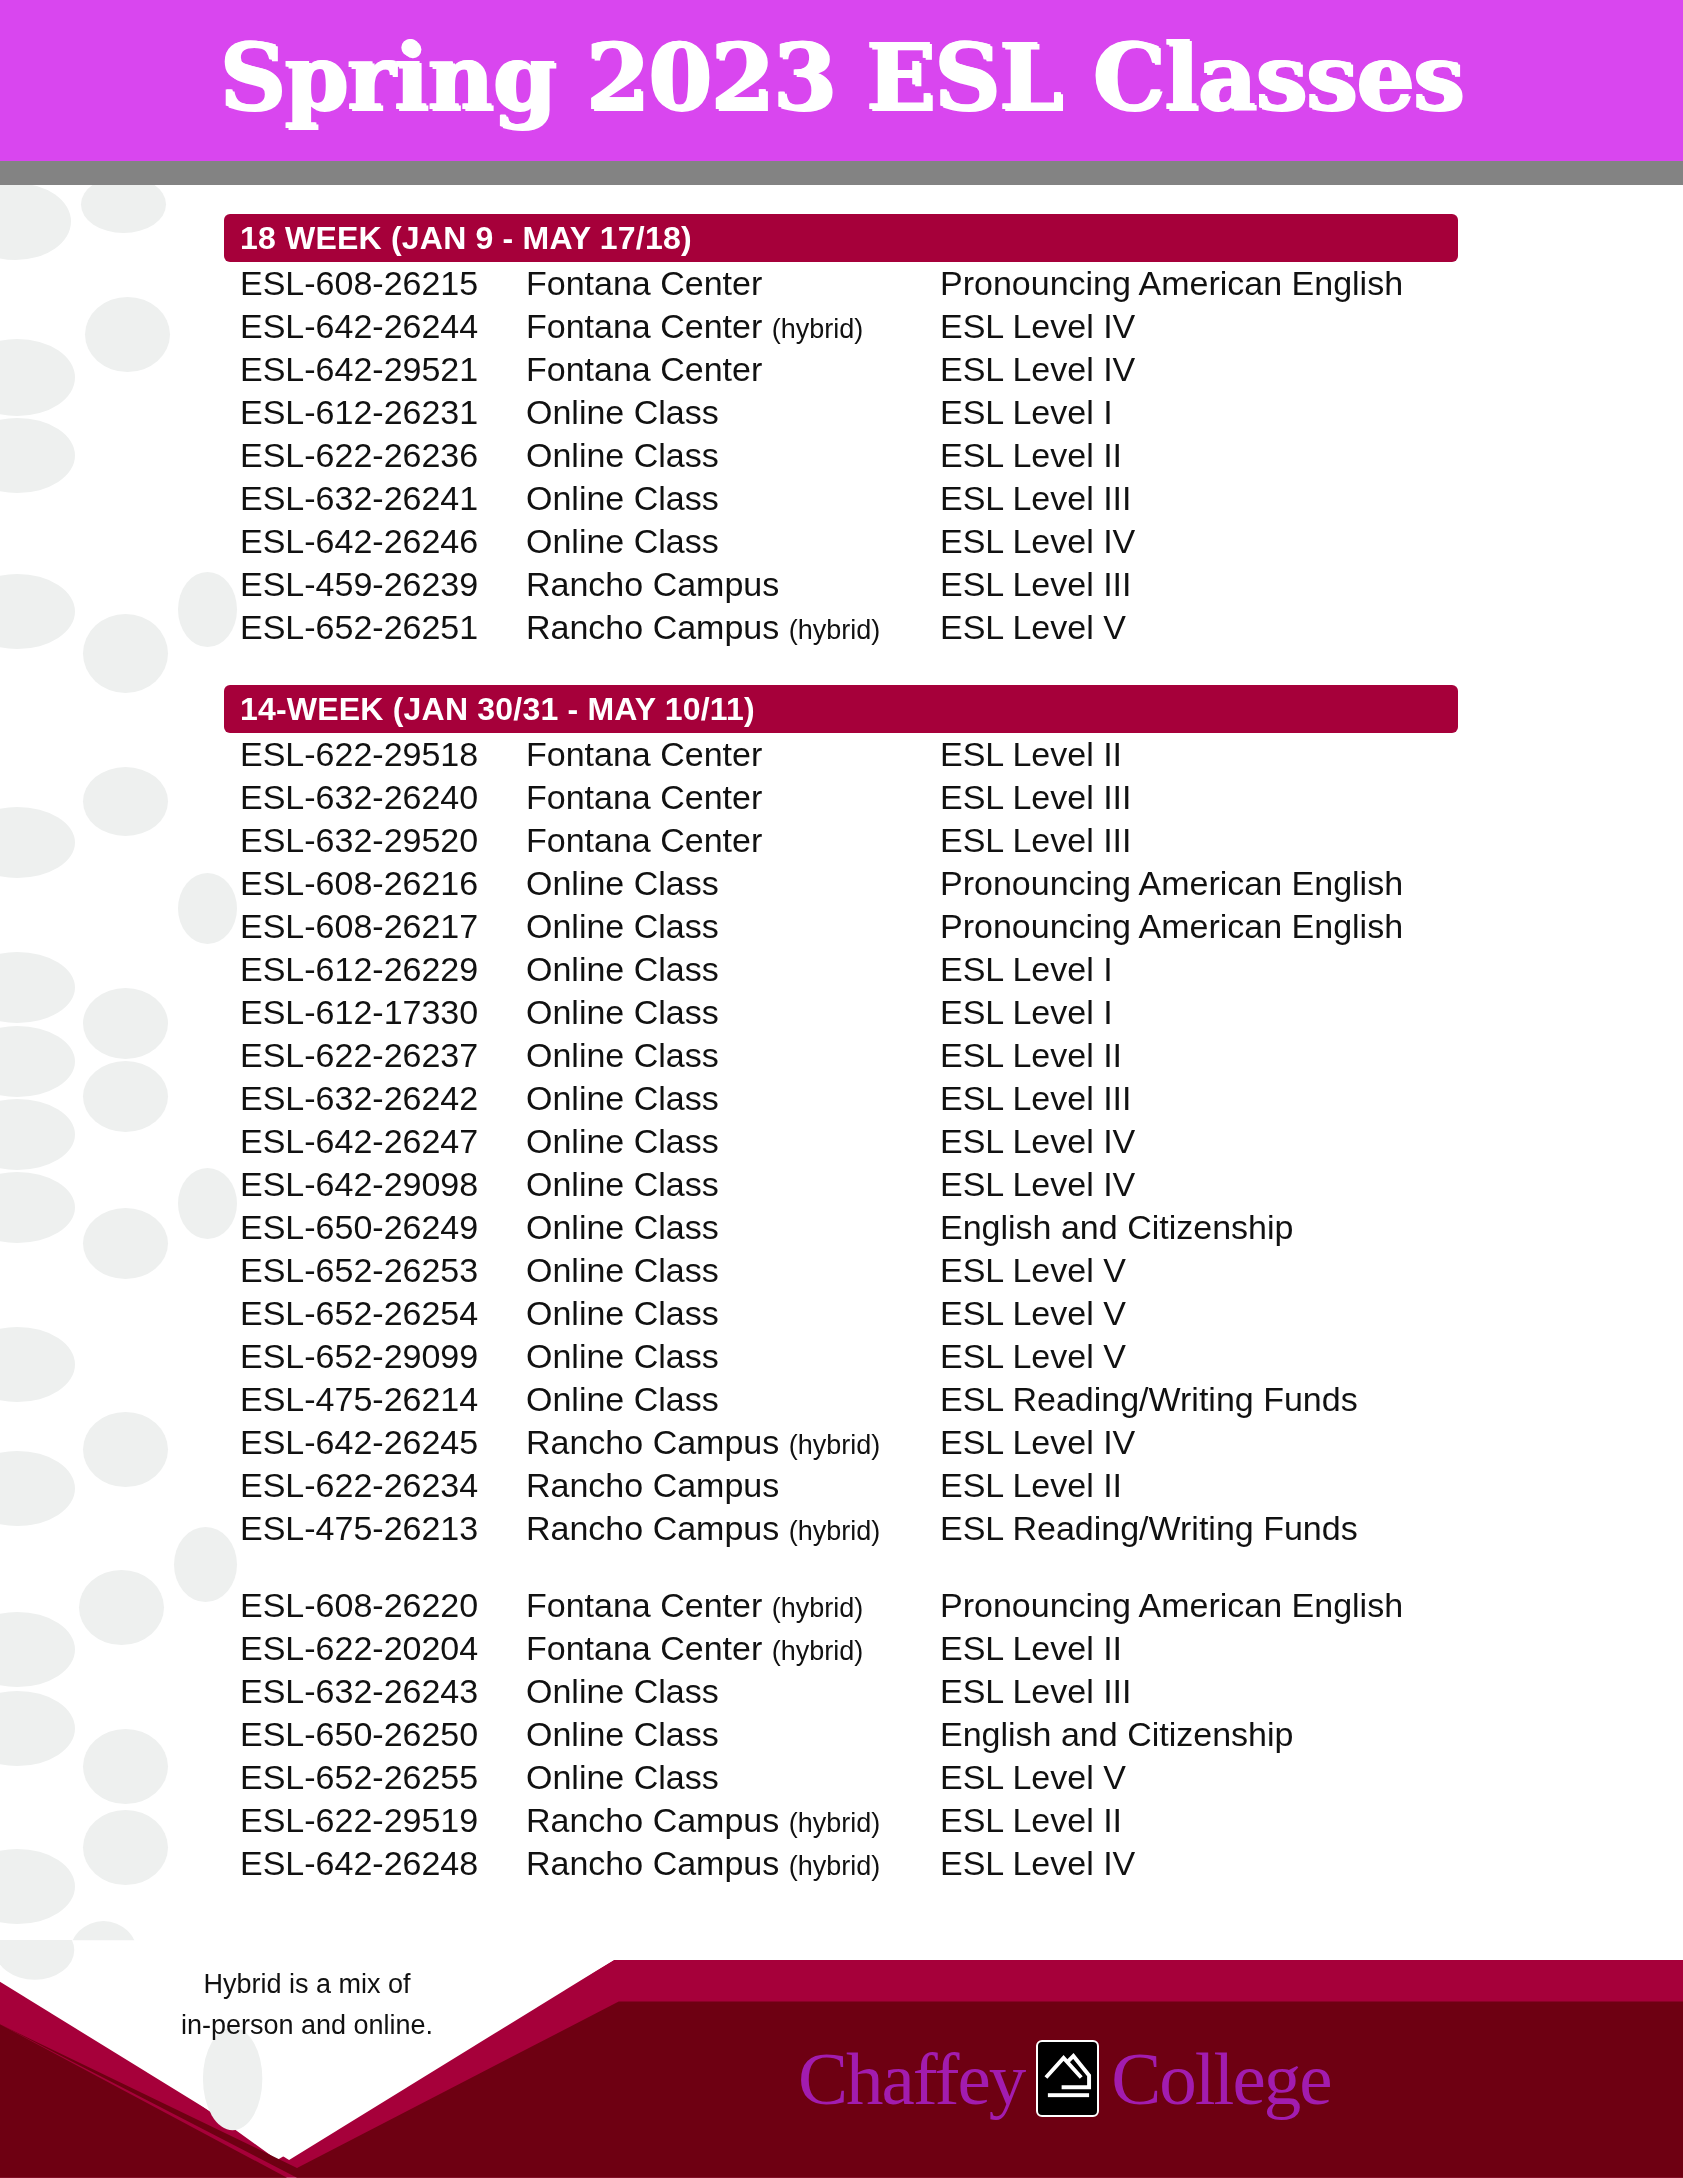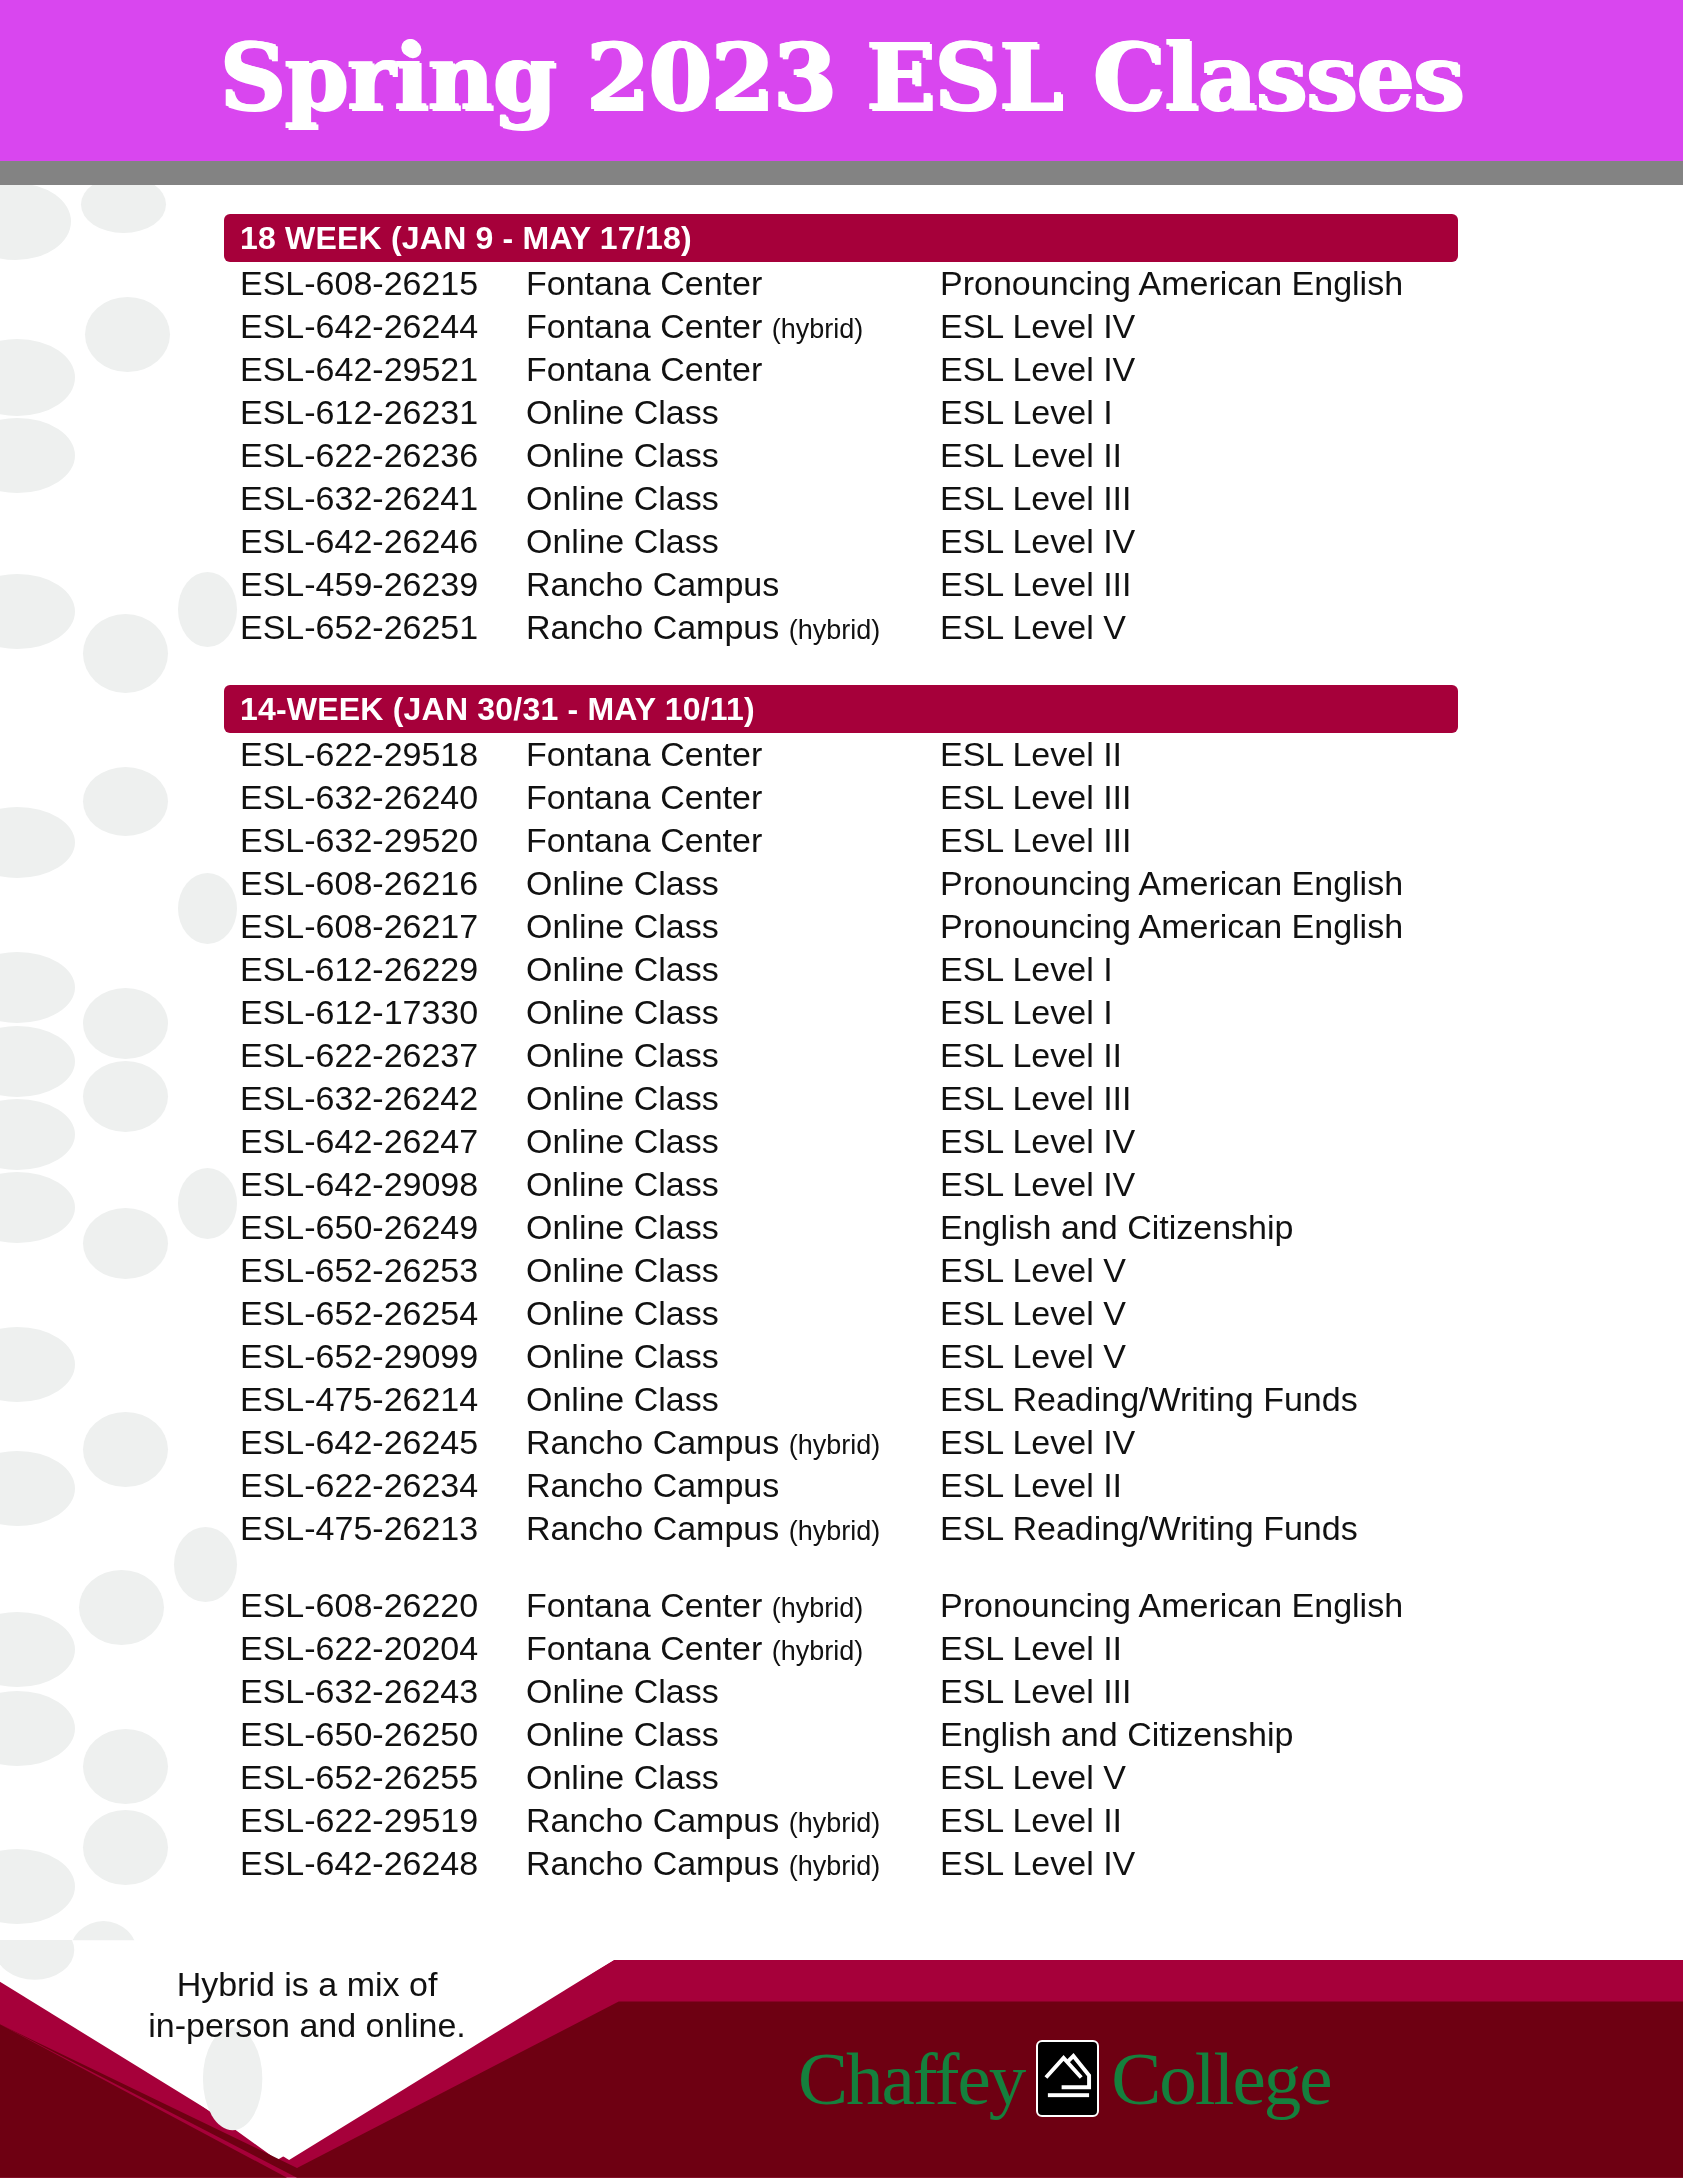--- a/index.html
+++ b/index.html
@@ -41,28 +41,28 @@
   }
   .c-code { width: 302px; padding-left: 16px; }
   .c-loc  { width: 414px; white-space: nowrap; }
   .c-loc .hyb { font-size: 27px; }
   .c-course { white-space: nowrap; }
 
   
   .footer { position: absolute; left: 0; top: 1940px; width: 1683px; height: 238px; }
   .hybrid-note {
     position: absolute; left: 119px; top: 1964px; width: 376px; text-align: center;
-    font-family: "Liberation Sans", sans-serif; font-size: 34px; line-height: 41px; color: #111;
+    font-family: "Liberation Sans", sans-serif; font-size: 27px; line-height: 41px; color: #111;
   }
   .logo {
     position: absolute; left: 798px; top: 2034px; height: 89px;
     display: flex; align-items: center; gap: 12px;
   }
   .logo-word {
-    color: #15803d; font-family: "Liberation Serif", "DejaVu Serif", serif;
+    color: #a21caf; font-family: "Liberation Serif", "DejaVu Serif", serif;
     font-size: 75px; letter-spacing: -2px; text-align: center;
   }
   .logo-mark {
     width: 63px; height: 77px; background: #000; border: 2px solid #fff; border-radius: 6px;
     display: flex; align-items: center; justify-content: center;
   }
 </style>
 </head>
 <body>
 

